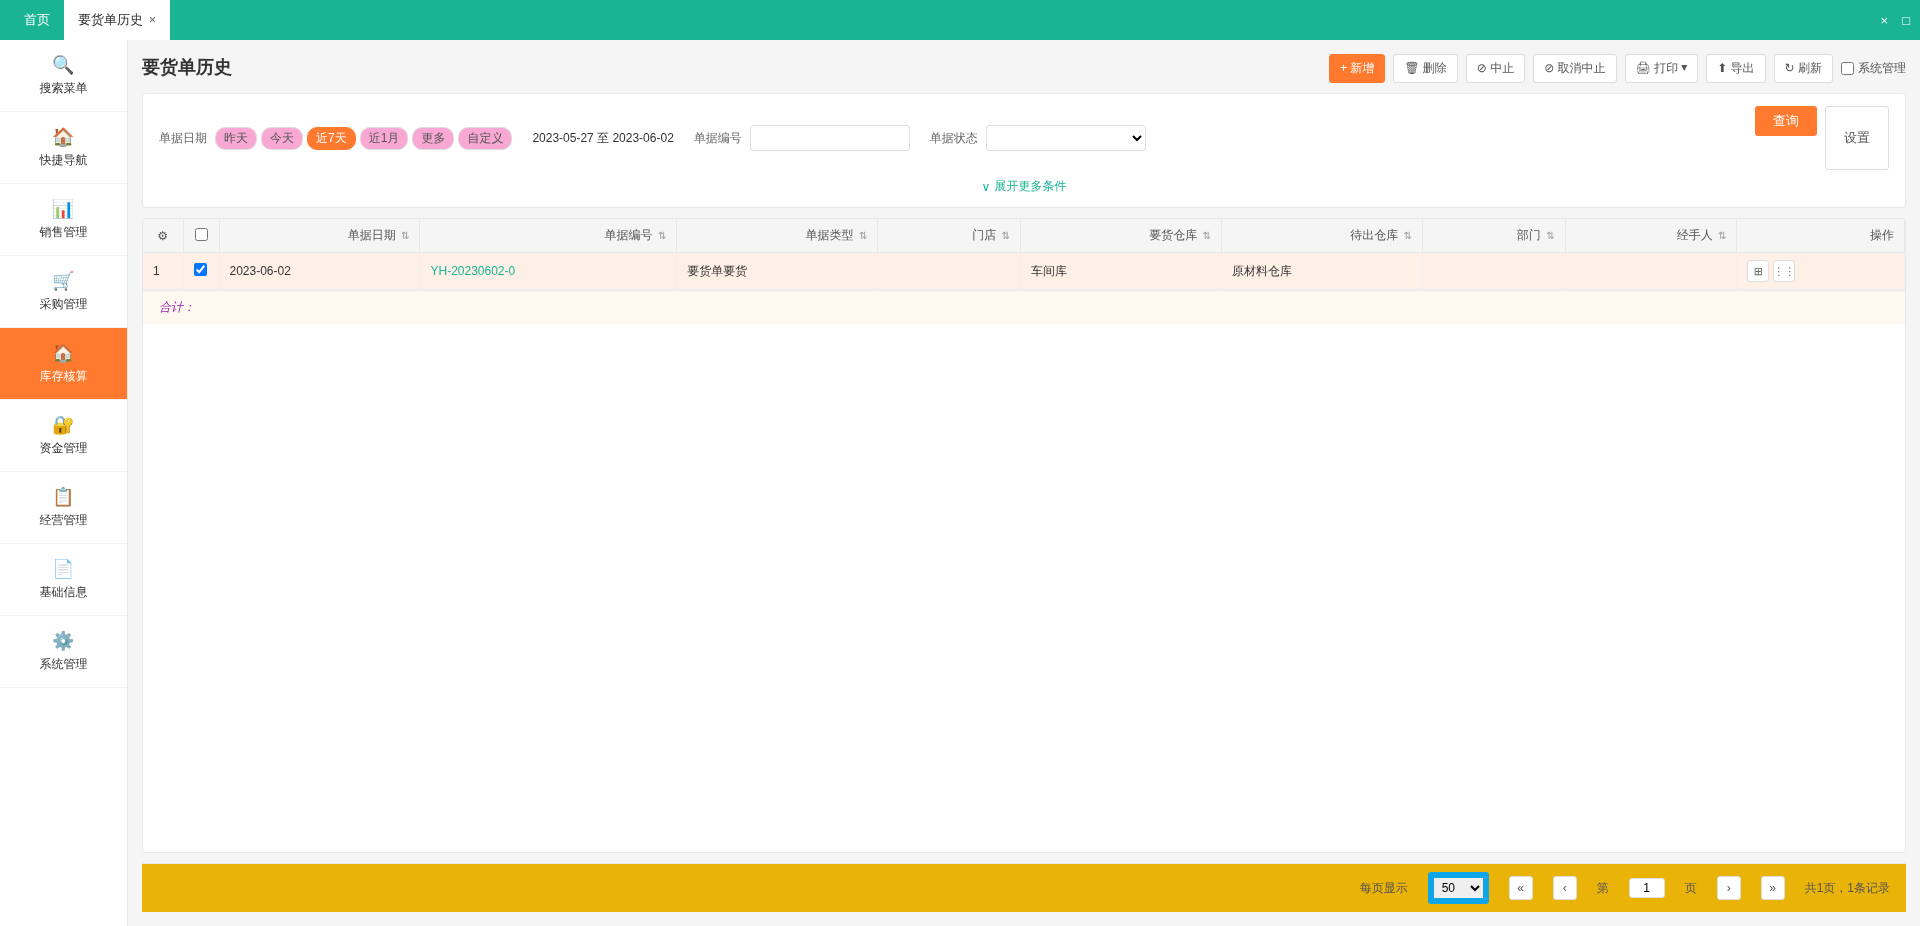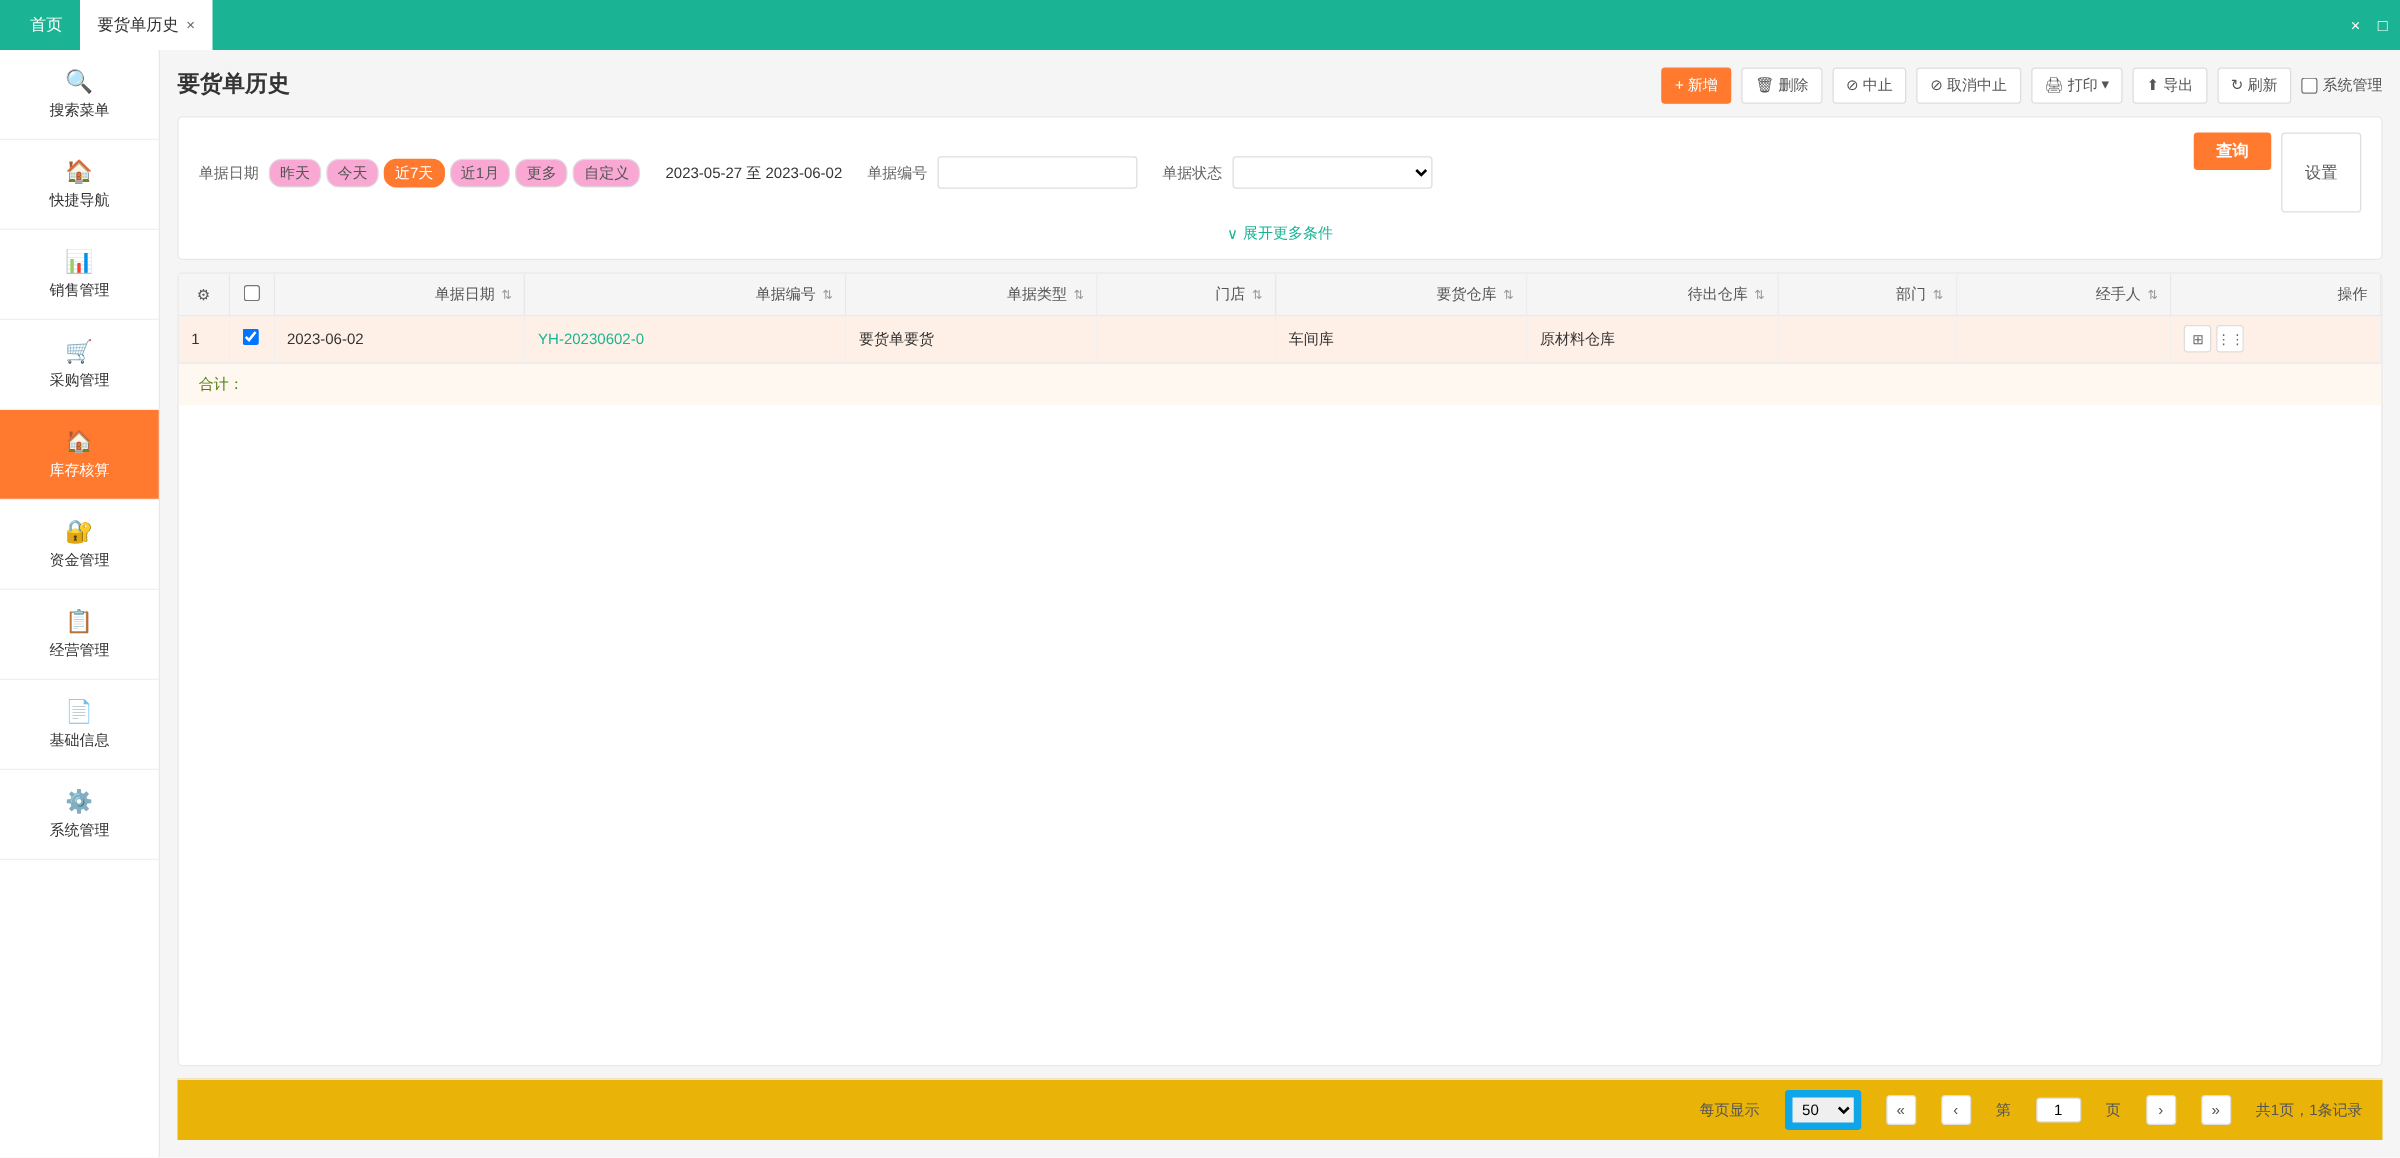--- a/index.html
+++ b/index.html
@@ -197,21 +197,20 @@
       align-items: flex-start;
     }
     .btn-query {
       background: #ff7a2f;
       color: white;
       border: none;
       padding: 6px 18px;
       border-radius: 3px;
       cursor: pointer;
       font-size: 13px;
-      font-weight: bold;
     }
     .btn-setting {
       background: white;
       color: #555;
       border: 1px solid #ddd;
       padding: 22px 18px;
       border-radius: 3px;
       cursor: pointer;
       font-size: 13px;
     }
@@ -266,23 +265,24 @@
       font-size: 11px;
       color: #666;
     }
 
     
     .table-footer {
       background: #fff8f0;
       border-top: 1px solid #e8e8e8;
       padding: 8px 16px;
       font-size: 12px;
-      color: #4d7c0f;
+      color: #a21caf;
       display: flex;
       align-items: flex-start;
+      font-style: italic;
     }
 
     
     .pagination {
       background: #eab308;
       border-top: 1px solid #e8e8e8;
       padding: 8px 16px;
       display: flex;
       align-items: center;
       justify-content: flex-end;

